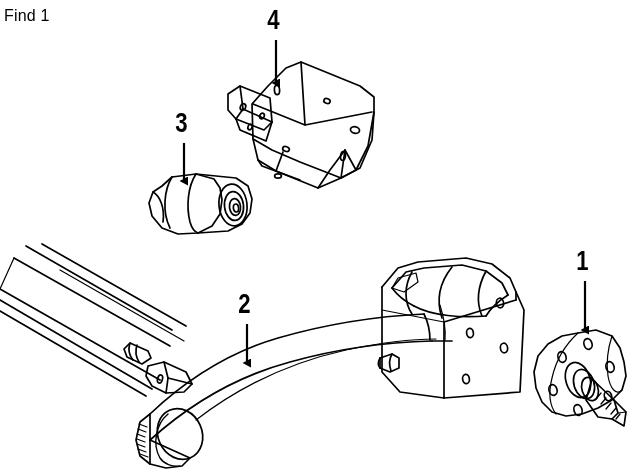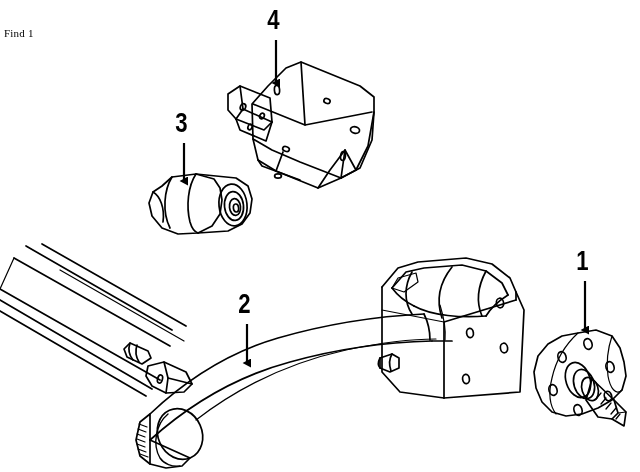--- a/index.html
+++ b/index.html
@@ -15,26 +15,25 @@
     position: relative;
     width: 640px;
     height: 472px;
     background: #ffffff;
     overflow: hidden;
   }
   #find-label {
     position: absolute;
     left: 4px;
     top: 7px;
-    font-family: Liberation Serif, serif;
-    font-size: 11px;
+    font-family: Liberation Sans, sans-serif;
+    font-size: 16px;
     color: #000000;
     letter-spacing: 0.2px;
     white-space: nowrap;
-    margin-top: 20px;
   }
   #art-layer {
     position: absolute;
     left: 0;
     top: 0;
     width: 640px;
     height: 472px;
   }
   .callout-num {
     position: absolute;

